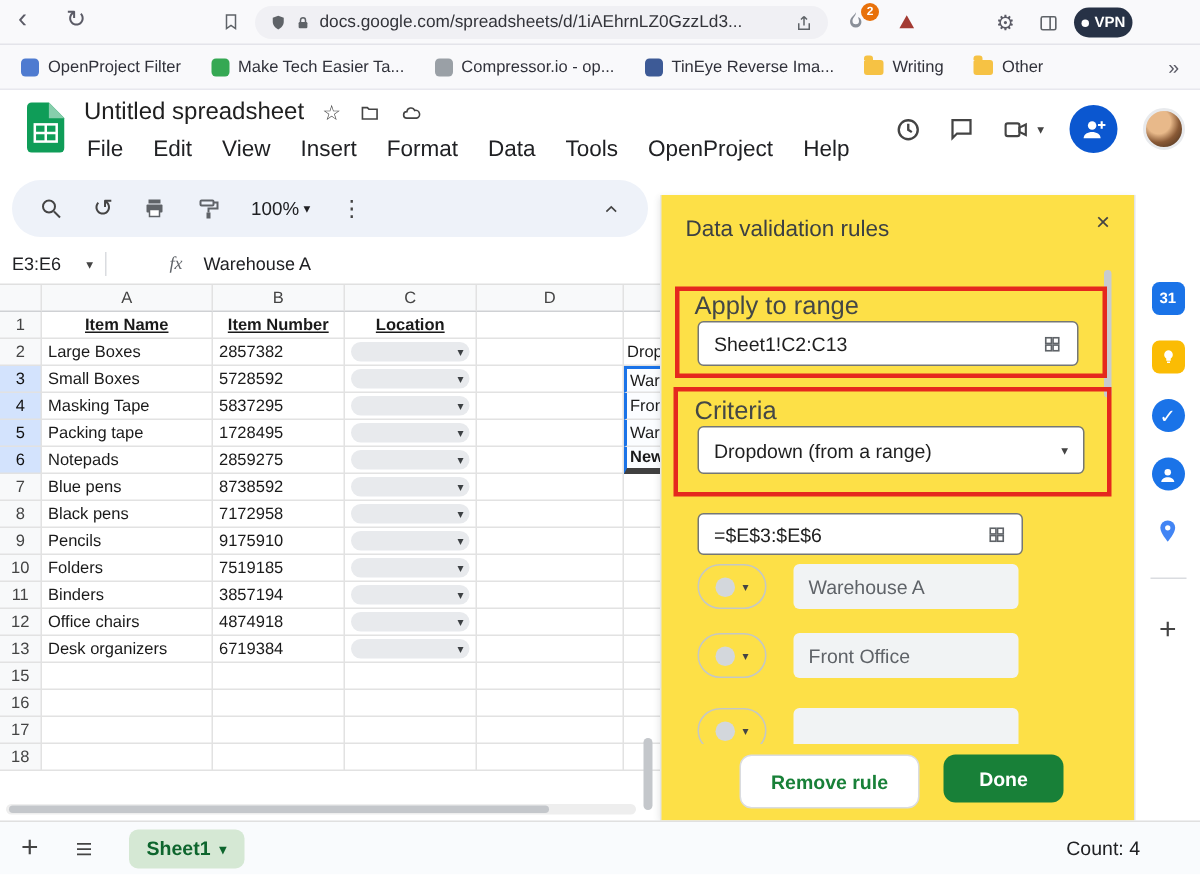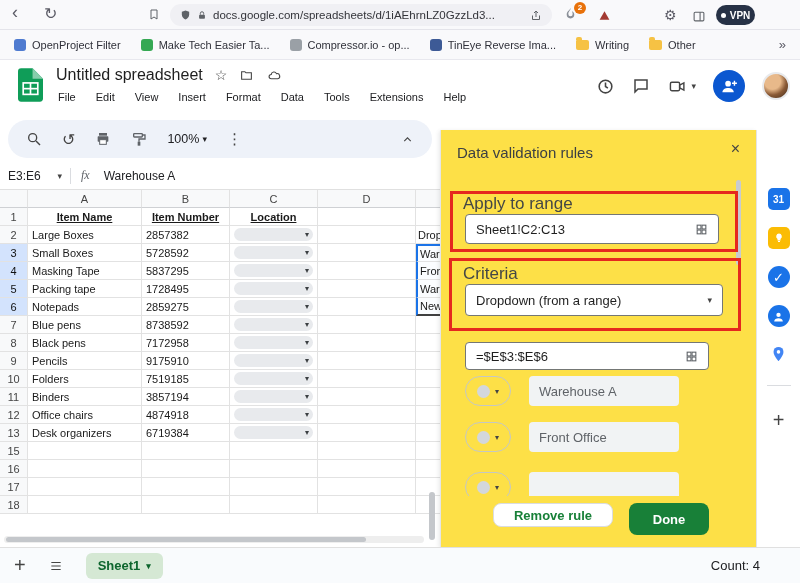--- a/index.html
+++ b/index.html
@@ -24,68 +24,68 @@
   .bm-more { margin-left:auto; color:#5b5b66; font-size:13px; }
 
   
   .shead { position:absolute; top:60px; left:0; width:800px; height:58px; background:#fff; }
   .slogo { position:absolute; left:18px; top:8px; }
   .titleblock { position:absolute; left:56px; top:6px; }
   .trow { display:flex; align-items:center; gap:12px; }
   .stitle { font-size:16px; color:#1f1f1f; }
   .ticon { color:#444; font-size:14px; display:flex; align-items:center; }
   .menubar { display:flex; gap:16px; margin-top:6px; }
-  .menu { font-size:11px; color:#202124; padding:1px 2px; border-radius:4px; }
+  .menu { font-size:15px; color:#202124; padding:1px 2px; border-radius:4px; }
   .hdr-right { position:absolute; right:10px; top:10px; display:flex; align-items:center; gap:17px; }
   .hicon { display:flex; align-items:center; color:#444; }
   .sharebtn { width:32px; height:32px; border-radius:50%; background:#0b57d0; display:flex; align-items:center; justify-content:center; }
   .avatar { width:28px; height:28px; border-radius:50%; background:radial-gradient(circle at 35% 30%, #e8b98a 0 35%, #8a5a36 60%, #3c2a1a 100%); border:2px solid #e8eaed; }
 
   
   .toolbar { position:absolute; left:8px; top:120px; width:424px; height:38px; background:#eef2f9; border-radius:19px; display:flex; align-items:center; gap:20px; padding:0 18px; color:#444; }
   .zoom { font-size:12.5px; color:#202124; display:flex; align-items:center; gap:3px; }
   .tmore { font-size:15px; color:#444; }
   .tcollapse { margin-left:auto; display:flex; }
 
   
   .fbar { position:absolute; left:0; top:162px; width:440px; height:28px; background:#fff; border-bottom:1px solid #e0e0e0; display:flex; align-items:center; font-size:12px; color:#202124; }
   .namebox { width:70px; display:flex; align-items:center; justify-content:space-between; padding:0 8px; }
   .fdivider { width:1px; height:16px; background:#dadce0; margin-right:10px; }
-  .fx { font-style:italic; color:#5f6368; margin-right:14px; font-family:"Liberation Serif", serif; }
+  .fx { font-style:italic; color:#5f6368; margin-right:14px; font-family:"Liberation Serif", serif;margin-left:32px; }
 
   
   .grid { position:absolute; left:0; top:190px; width:456px; font-size:11px; color:#1a1a1a; background:#fff; }
   .grow { display:flex; height:18px; }
   .cell { border-right:1px solid #e2e2e2; border-bottom:1px solid #e2e2e2; display:flex; align-items:center; padding:0 4px; overflow:hidden; white-space:nowrap; background:#fff; }
   .c-rn { width:28px; justify-content:center; background:#f8f9fa; color:#444; padding:0; }
   .c-a { width:114px; } .c-b { width:88px; } .c-c { width:88px; } .c-d { width:98px; } .c-e { flex:1; padding:0 2px; }
   .colhead .cell { background:#f8f9fa; justify-content:center; color:#444; border-bottom:1px solid #cfd1d4; }
   .sel-rn { background:#d3e3fd; color:#111; }
   .e-head { background:#d3e3fd; }
   .hdr-cell { font-weight:bold; text-decoration:underline; justify-content:center; }
   .chip { width:100%; height:13px; background:#e8eaed; border-radius:7px; display:flex; align-items:center; justify-content:flex-end; padding-right:4px; color:#3c4043; font-size:8px; }
   .e-sel { border-left:2px solid #1a73e8; background:#fbfdff; }
   .e-first { border-top:2px solid #1a73e8; }
-  .e-last { border-bottom:2px solid #404040; }
+  .e-last { border-bottom:4px solid #404040;font-weight:bold; }
   .hscroll { position:absolute; left:4px; top:536px; width:420px; height:7px; background:#eee; border-radius:4px; }
   .hthumb { position:absolute; left:2px; top:1px; width:360px; height:5px; background:#c4c7cb; border-radius:3px; }
   .vthumb { position:absolute; left:429px; top:492px; width:6px; height:48px; background:#c4c7cb; border-radius:3px; }
 
   
   .panel { position:absolute; left:440px; top:130px; width:316px; height:417px; background:#fde047; border-left:1px solid #e6e6e6; box-shadow:-1px 1px 4px rgba(60,64,67,.12); z-index:10; }
   .ptitle { position:absolute; left:16px; top:14px; font-size:15px; color:#3c4043; }
   .pclose { position:absolute; right:16px; top:10px; font-size:16px; color:#444; }
   .plabel { position:absolute; left:22px; font-size:17px; color:#444746; }
   .pfield { position:absolute; left:24px; border:1px solid #747775; border-radius:4px; display:flex; align-items:center; justify-content:space-between; padding:0 10px; font-size:13px; color:#1f1f1f; background:#fff; }
   .optrow { position:absolute; left:24px; height:30px; display:flex; align-items:center; gap:18px; }
   .colorsel { width:46px; height:30px; border:1px solid #c4c7c5; border-radius:15px; display:flex; align-items:center; justify-content:center; gap:5px; }
   .colordot { width:13px; height:13px; border-radius:50%; background:#d3d7dc; }
   .optfield { width:150px; height:30px; background:#f1f3f4; border-radius:4px; display:flex; align-items:center; padding:0 10px; font-size:13px; color:#5f6368; }
   .optcrop { position:absolute; left:0; top:342px; width:300px; height:24px; overflow:hidden; }
-  .removebtn { position:absolute; left:52px; top:373px; width:120px; height:24px; border:1px solid #dadce0; border-radius:8px; background:#fff; color:#188038; font-size:13px; font-weight:bold; display:flex; align-items:center; justify-content:center; }
+  .removebtn { position:absolute; left:52px; top:373px; width:120px; height:36px; border:1px solid #dadce0; border-radius:8px; background:#fff; color:#188038; font-size:13px; font-weight:bold; display:flex; align-items:center; justify-content:center; }
   .donebtn { position:absolute; left:188px; top:373px; width:80px; height:32px; border-radius:8px; background:#188038; color:#fff; font-size:13px; font-weight:bold; display:flex; align-items:center; justify-content:center; }
   .pscroll { position:absolute; left:295px; top:50px; width:5px; height:85px; background:#c8cbcf; border-radius:3px; }
 
   .ann { position:absolute; border:3px solid #e5281e; z-index:40; }
   .ann1 { left:450px; top:191px; width:288px; height:61px; }
   .ann2 { left:449px; top:258px; width:292px; height:73px; }
 
   
   .gstrip { position:absolute; right:0; top:130px; width:44px; height:417px; background:#fff; border-left:1px solid #e4e4e4; display:flex; flex-direction:column; align-items:center; padding-top:58px; gap:17px; z-index:11; }
   .gcal { width:22px; height:22px; background:#1a73e8; border-radius:5px; color:#fff; font-size:10px; font-weight:bold; display:flex; align-items:center; justify-content:center; }
@@ -213,21 +213,21 @@
           </span>
       </div>
       <div class="menubar" id="menubar">
           <span class="menu">File</span>
           <span class="menu">Edit</span>
           <span class="menu">View</span>
           <span class="menu">Insert</span>
           <span class="menu">Format</span>
           <span class="menu">Data</span>
           <span class="menu">Tools</span>
-          <span class="menu">Extensions</span>
+          <span class="menu">OpenProject</span>
           <span class="menu">Help</span>
         </div>
     </div>
     <div class="hdr-right">
       <span class="hicon">
           <svg width="19" height="19" viewBox="0 0 24 24">
             <circle cx="12" cy="12" r="8" fill="none" stroke="#444" stroke-width="2"></circle>
             <path d="M12 7v5l3 2" stroke="#444" stroke-width="2" fill="none"></path>
           </svg>
         </span>
@@ -491,21 +491,21 @@
           </svg>
         </span>
     </div>
 
     <div class="plabel" style="top:134px;">Criteria</div>
     <div class="pfield" style="top:154px; width:258px; height:32px;">
       <span>Dropdown (from a range)</span>
       <span style="font-size:9px; color:#444;">▾</span>
     </div>
 
-    <div class="pfield" style="top:212px; width:244px; height:28px;">
+    <div class="pfield" style="top:212px; width:217px; height:28px;">
       <span>=$E$3:$E$6</span>
       <span style="display:flex;">
           <svg width="13" height="13" viewBox="0 0 24 24" fill="none" stroke="#5f6368" stroke-width="2">
             <rect x="4" y="4" width="7" height="7"></rect>
             <rect x="13" y="4" width="7" height="7"></rect>
             <rect x="4" y="13" width="7" height="7"></rect>
             <rect x="13" y="13" width="7" height="7"></rect>
           </svg>
         </span>
     </div>

